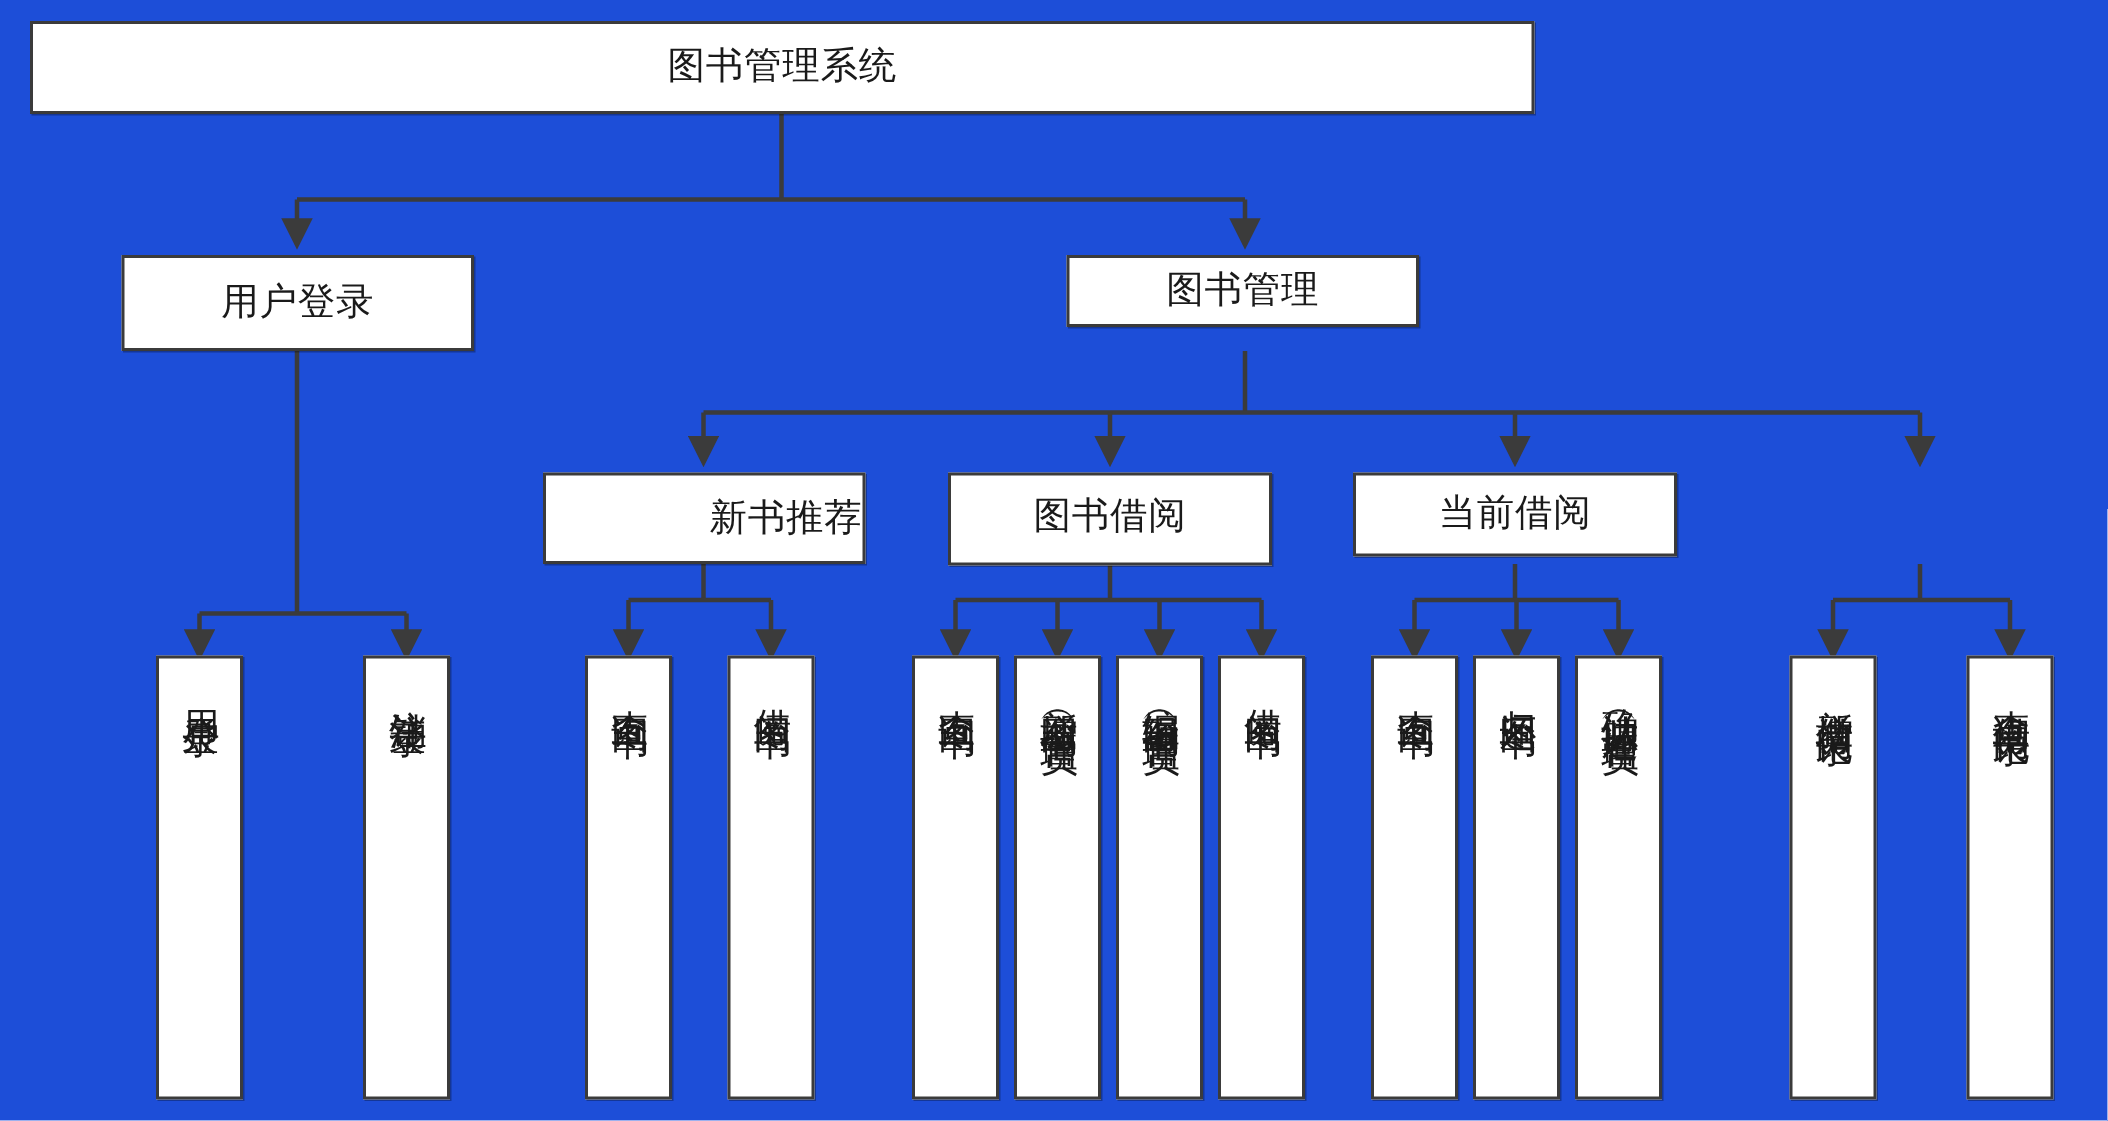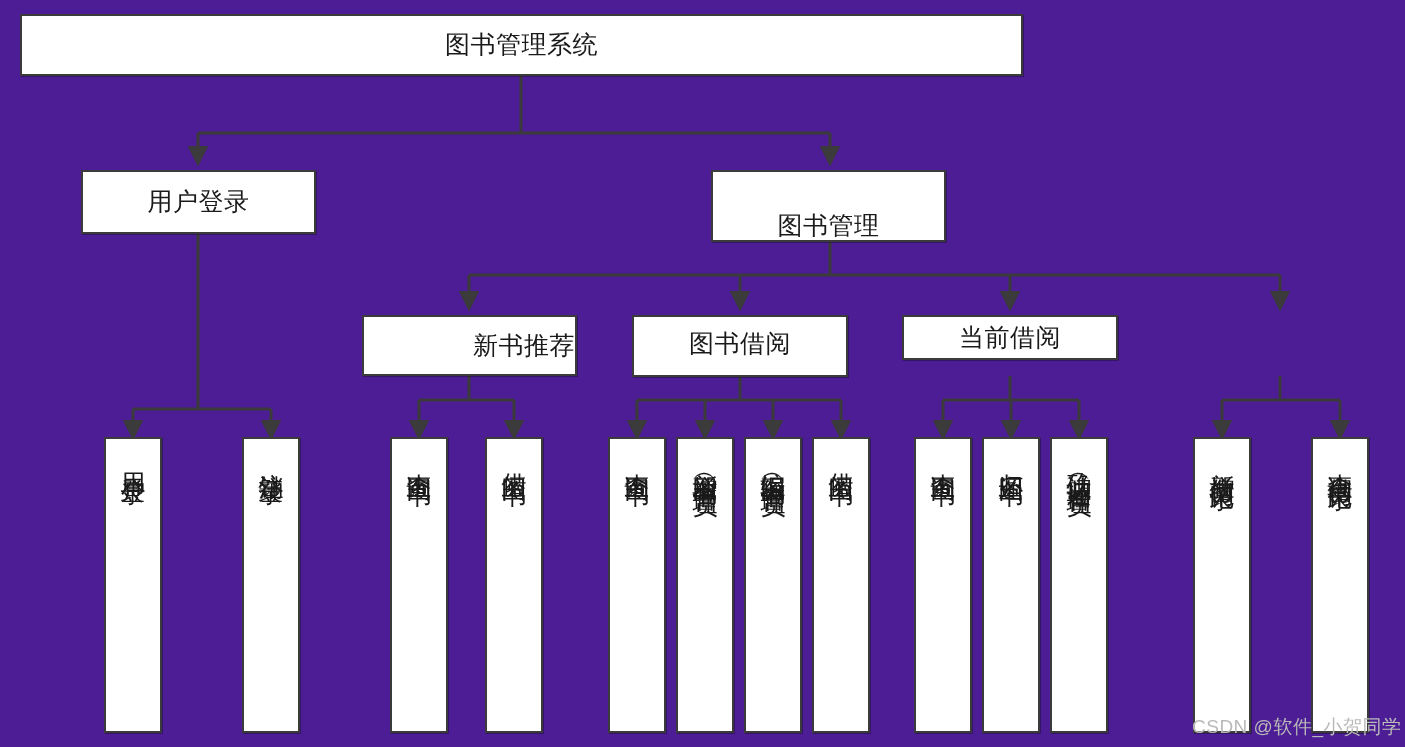--- a/index.html
+++ b/index.html
@@ -7,21 +7,21 @@
     padding: 0;
     background: #ffffff;
   }
   body {
     font-family: "Liberation Sans", "DejaVu Sans", sans-serif;
   }
   #canvas {
     position: relative;
     width: 1405px;
     height: 747px;
-    background: #4c1d95;
+    background: #1d4ed8;
     overflow: hidden;
   }
   #edges {
     position: absolute;
     left: 0;
     top: 0;
     width: 1405px;
     height: 747px;
   }
   .node {
@@ -121,31 +121,31 @@
     </g>
   </svg>
 
   <div class="node h" style="left:20px; top:14px; width:1003px; height:62px;">
     <span class="lbl">图书管理系统</span>
   </div>
 
   <div class="node h" style="left:81px; top:170px; width:235px; height:64px;">
     <span class="lbl">用户登录</span>
   </div>
-  <div class="node h" style="left:711px; top:170px; width:235px; height:72px;align-items:flex-end;">
+  <div class="node h" style="left:711px; top:170px; width:235px; height:48px;">
     <span class="lbl">图书管理</span>
   </div>
 
   <div class="node h" style="left:362px; top:315px; width:215px; height:61px;justify-content:flex-end;">
     <span class="lbl">新书推荐</span>
   </div>
   <div class="node h" style="left:632px; top:315px; width:216px; height:62px;font-family:Liberation Mono, monospace;">
     <span class="lbl">图书借阅</span>
   </div>
-  <div class="node h" style="left:902px; top:315px; width:216px; height:45px;">
+  <div class="node h" style="left:902px; top:315px; width:216px; height:56px;">
     <span class="lbl">当前借阅</span>
   </div>
 
   <div class="node v" style="left:104px; top:437px; width:58px; height:296px;">
     <span class="lbl">用户登录</span>
   </div>
   <div class="node v" style="left:242px; top:437px; width:58px; height:296px;">
     <span class="lbl">注销登录</span>
   </div>
 
@@ -179,15 +179,14 @@
     <span class="lbl">确认归还（管理员）</span>
   </div>
 
   <div class="node v" style="left:1193px; top:437px; width:58px; height:296px;">
     <span class="lbl">新增借阅记录</span>
   </div>
   <div class="node v" style="left:1311px; top:437px; width:58px; height:296px;">
     <span class="lbl">查询借阅记录</span>
   </div>
 
-  <div id="watermark">CSDN @软件_小贺同学</div>
 
 </div>
 
 </body></html>

